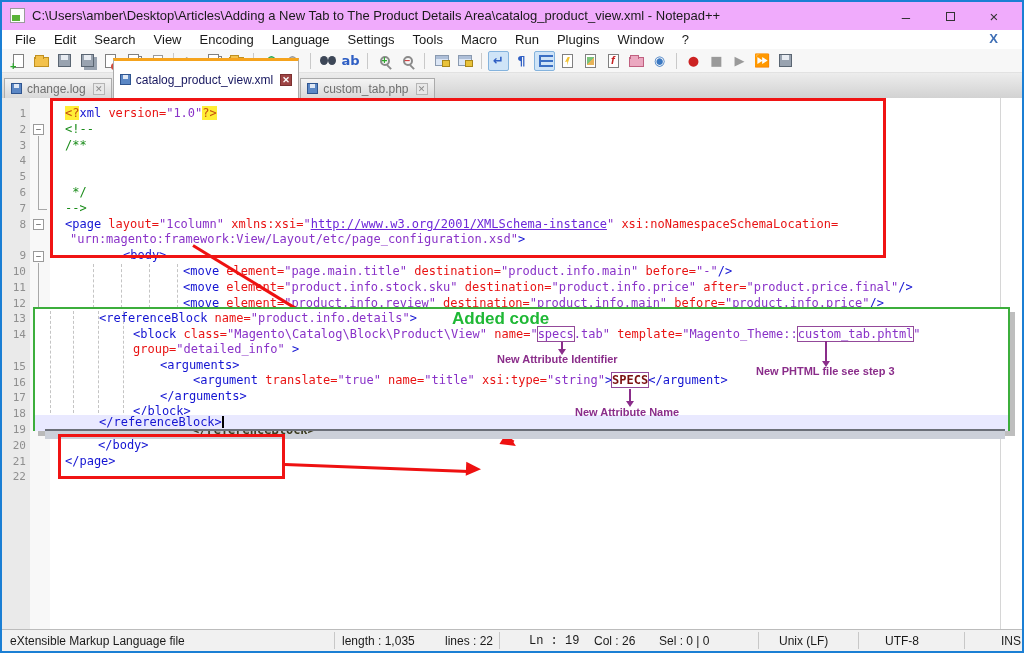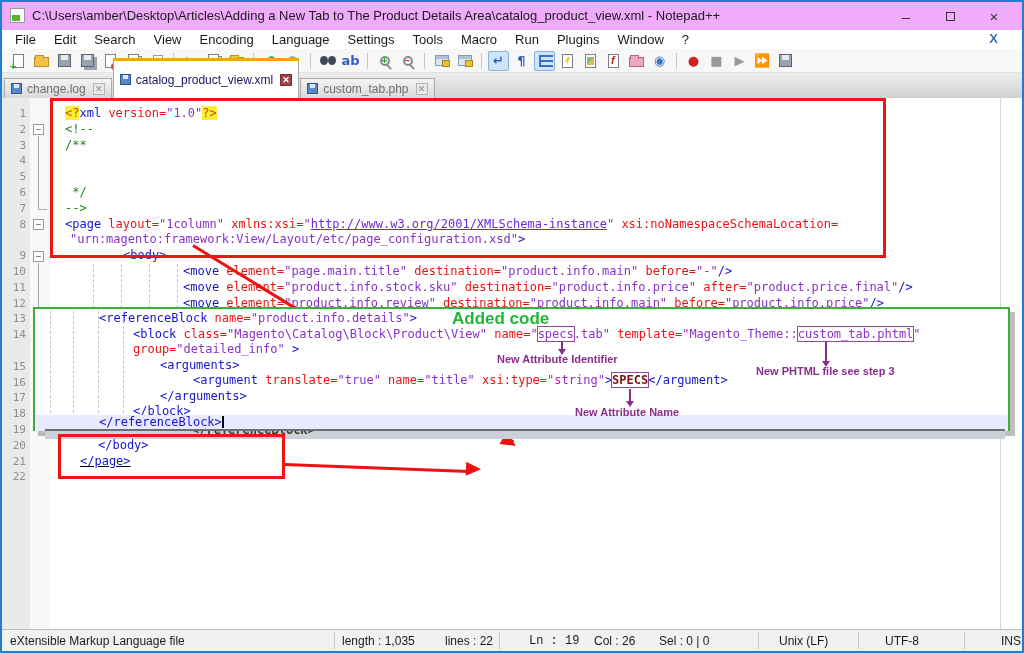--- a/index.html
+++ b/index.html
@@ -295,21 +295,21 @@
         <div class="code-row" style="top: 197.6px;"><span class="num">12</span><span class="code" style="left: 181px;"><span class="tag">&lt;move</span><span class="pl"> </span><span class="attr">element=</span><span class="val">"product.info.review"</span><span class="pl"> </span><span class="attr">destination=</span><span class="val">"product.info.main"</span><span class="pl"> </span><span class="attr">before=</span><span class="val">"product.info.price"</span><span class="tag">/&gt;</span></span></div>
         <div class="code-row" style="top: 213.4px;"><span class="num">13</span><span class="code" style="left: 63px;"></span></div>
         <div class="code-row" style="top: 229.2px;"><span class="num">14</span><span class="code" style="left: 63px;"></span></div>
         <div class="code-row" style="top: 245px;"><span class="num"></span><span class="code" style="left: 63px;"></span></div>
         <div class="code-row" style="top: 260.8px;"><span class="num">15</span><span class="code" style="left: 63px;"></span></div>
         <div class="code-row" style="top: 276.6px;"><span class="num">16</span><span class="code" style="left: 63px;"></span></div>
         <div class="code-row" style="top: 292.4px;"><span class="num">17</span><span class="code" style="left: 63px;"></span></div>
         <div class="code-row" style="top: 308.2px;"><span class="num">18</span><span class="code" style="left: 63px;"></span></div>
         <div class="code-row" style="top: 324px;"><span class="num">19</span><span class="code" style="left: 63px;"></span></div>
         <div class="code-row" style="top: 339.8px;"><span class="num">20</span><span class="code" style="left: 88px; margin-left: 8px;"><span class="tag">&lt;/body&gt;</span></span></div>
-        <div class="code-row" style="top: 355.6px;"><span class="num">21</span><span class="code" style="left: 78px; text-decoration: underline;"><span class="tag">&lt;/page&gt;</span></span></div>
+        <div class="code-row" style="top: 355.6px;"><span class="num">21</span><span class="code" style="left: 63px;"><span class="tag">&lt;/page&gt;</span></span></div>
         <div class="code-row" style="top: 371.4px;"><span class="num">22</span><span class="code" style="left: 63px;"></span></div>
       </div>
 
     <div class="redbox" style="left:48px;top:0px;width:836px;height:160px;"></div>
 
     <div class="red-line z-low" style="left:191px;top:146px;width:376px;transform:rotate(31.5deg);"></div>
     <div class="red-head z-low" style="left:500px;top:337px;transform:rotate(31.5deg);"></div>
 
     <div class="overlay" id="overlay">
       <div class="iguide" style="left:15px;top:2px;height:102px;"></div>

